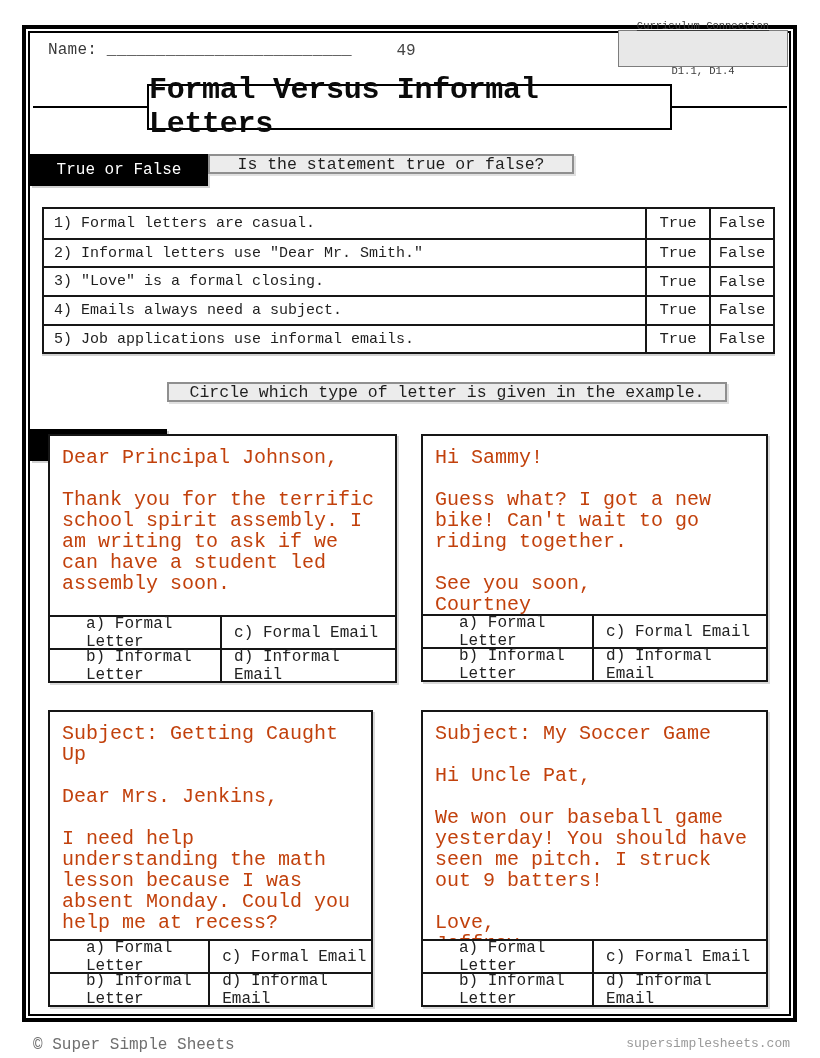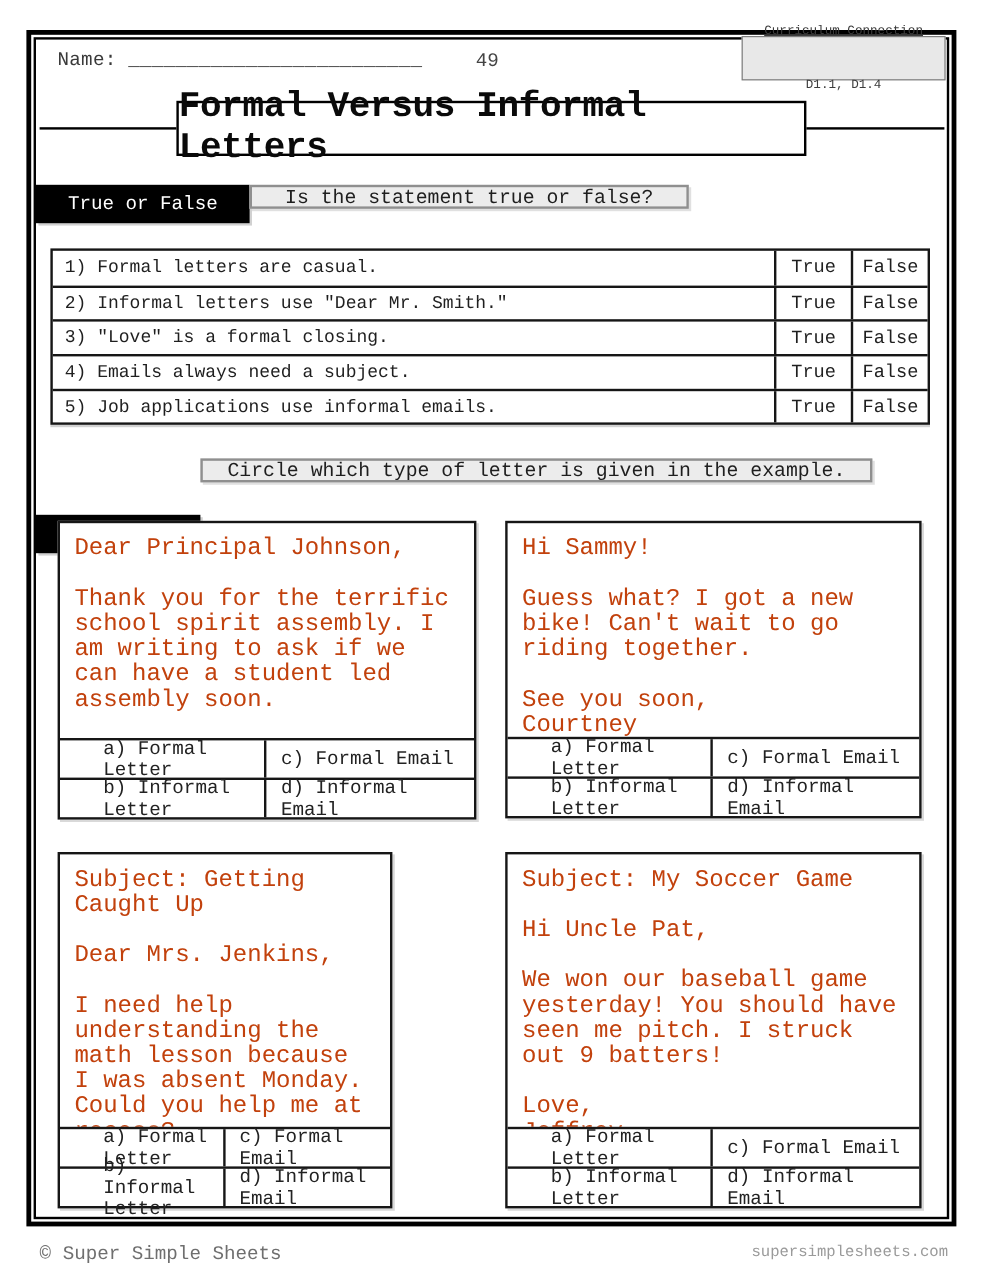--- a/index.html
+++ b/index.html
@@ -63,21 +63,21 @@
   .ex-content { flex:1; padding:11px 12px 0 12px; font-size:20px; line-height:21px; color:#c2410c; overflow:hidden; }
   .ex-content .para { margin:0 0 21px 0; }
   .ex-content .para:last-child { margin-bottom:0; }
   .ans-row { flex:none; display:flex; height:33px; border-top:2px solid #161616; }
   .ans-cell { display:flex; align-items:center; padding-left:12px; font-size:16px; color:#222; }
   .ans-cell.left { width:49.3%; flex:none;padding-left:36px; }
   .ans-cell.right { flex:1; border-left:2px solid #161616; }
 
   .box-tl { left:48px;  top:434px; width:349px; height:249px; }
   .box-tr { left:421px; top:434px; width:347px; height:248px; }
-  .box-bl { left:48px;  top:710px; width:279px; height:297px;align-items:center; }
+  .box-bl { left:48px;  top:710px; width:325px; height:297px;align-items:center; }
   .box-br { left:421px; top:710px; width:347px; height:297px; }
 
   
   .footer-left  { position:absolute; left:33px;  top:1036px; font-size:16px; color:#6f6f6f; }
   .footer-right { position:absolute; right:30px; top:1036px; font-size:13px; color:#9a9a9a; }
 </style>
 </head>
 <body>
 
 <div class="page">

